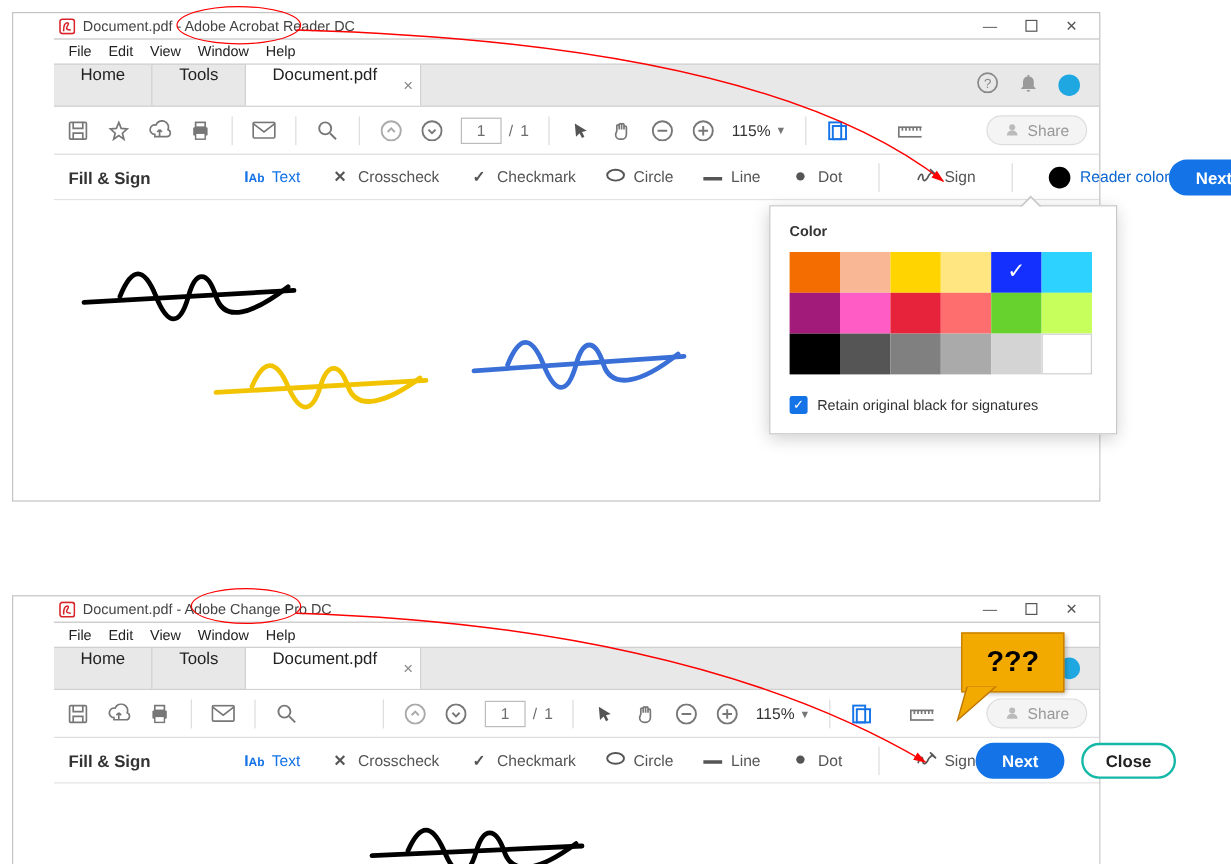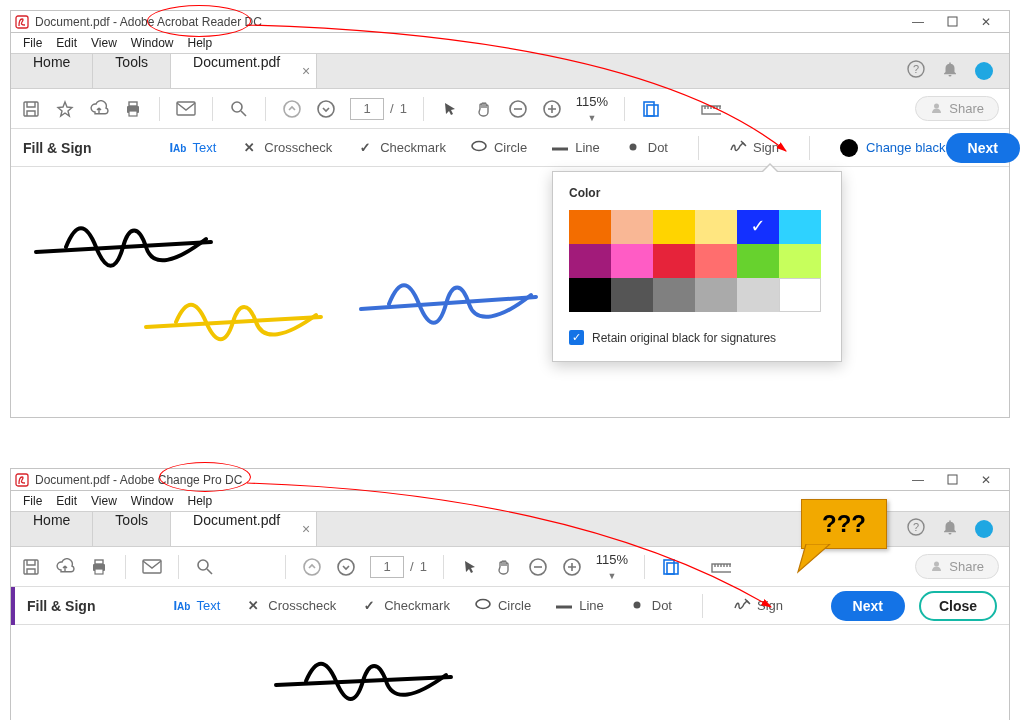--- a/index.html
+++ b/index.html
@@ -7,60 +7,60 @@
     --grey-text:#666;
     --tab-grey:#e8e8e8;
     --blue:#1473e6;
     --blue-dark:#0d66d0;
     --accent:#1a4aa8;
     --win-bg:#fff;
     --body-bg:#f0f0f0;
   }
   *{box-sizing:border-box;font-family:"Segoe UI",Arial,sans-serif;}
   body{margin:0;background:#fff;padding:10px 10px 40px 10px;font-size:12px;color:#222;}
-  .window{position:relative;background:var(--win-bg);border:1px solid var(--border);margin-bottom:50px;width:1000px;}
+  .window{position:relative;background:var(--win-bg);border:1px solid var(--border);margin-bottom:78px;width:907px;padding-left:34px;}
   .titlebar{display:flex;align-items:center;height:22px;padding:0 6px 0 4px;border-bottom:1px solid var(--border);color:#444;font-size:12px;}
   .titlebar .app-icon{width:14px;height:14px;margin-right:6px;display:flex;align-items:center;justify-content:center;}
   .titlebar .spacer{flex:1;}
   .win-btn{width:34px;height:22px;display:flex;align-items:center;justify-content:center;color:#555;}
   .menubar{display:flex;gap:2px;padding:2px 6px;font-size:12px;color:#222;height:20px;align-items:center;}
   .menubar span{padding:1px 6px;}
   .tabrow{display:flex;align-items:stretch;background:var(--tab-grey);height:36px;border-top:1px solid #d0d0d0;border-bottom:1px solid #d0d0d0;}
   .tab{padding:0 22px;display:flex;align-items:flex-start;font-size:14px;color:#222;border-right:1px solid #d0d0d0;position:relative;}
   .tab.active{background:#fff;}
   .tab .close{position:absolute;right:6px;top:50%;transform:translateY(-50%);font-size:14px;color:#888;}
   .tabrow .tab-spacer{flex:1;}
   .tabrow .tr-icons{display:flex;align-items:center;gap:16px;padding:0 16px;color:#6d6d6d;font-size:16px;}
   .avatar{width:18px;height:18px;background:#1fa7e2;border-radius:50%;}
   .toolbar{display:flex;align-items:center;padding:0 10px;height:40px;gap:10px;border-bottom:1px solid #ddd;color:#6d6d6d;}
   .tb-group{display:flex;align-items:center;gap:14px;}
   .tb-sep{width:1px;height:24px;background:#ddd;margin:0 6px;}
   .tb-icon{width:20px;height:20px;display:flex;align-items:center;justify-content:center;}
   .pg{display:flex;align-items:center;gap:6px;font-size:13px;}
   .pg .pgbox{border:1px solid #bbb;width:34px;height:22px;display:flex;align-items:center;justify-content:center;}
-  .zoom{display:flex;align-items:center;gap:4px;flex-direction:column;}
+  .zoom{display:flex;align-items:center;gap:4px;}
   .zoom .zval{font-size:13px;color:#333;}
   .share-btn{margin-left:auto;background:#f4f4f4;border:1px solid #ddd;border-radius:16px;padding:4px 14px;display:flex;align-items:flex-start;gap:6px;color:#999;font-size:13px;}
   
   .fs-bar{display:flex;align-items:center;height:38px;padding:0 12px 0 0;border-bottom:1px solid #ddd;}
   .fs-accent{width:4px;height:38px;background:#6b2ea1;}
   .fs-title{font-weight:600;color:#333;padding:0 18px 0 12px;font-size:14px;white-space:nowrap;}
   .fs-tools{display:flex;align-items:center;gap:24px;flex:0 0 auto;margin-left:60px;}
   .fs-tool{display:flex;align-items:center;gap:6px;color:#555;font-size:13px;}
   .fs-tool .ico{font-weight:bold;width:18px;text-align:center;}
   .fs-sep{width:1px;height:24px;background:#ddd;margin:0 6px;}
   .fs-right{margin-left:auto;display:flex;align-items:center;gap:14px;}
   .btn-next{background:var(--blue);color:#fff;border:none;border-radius:18px;padding:7px 22px;font-size:14px;font-weight:600;}
   .btn-close{background:#fff;color:#222;border:2px solid #14b8a6;border-radius:18px;padding:5px 18px;font-size:14px;font-weight:600;}
   .change-color{display:flex;align-items:center;gap:8px;color:var(--blue-dark);font-size:13px;}
   .cc-swatch{width:18px;height:18px;border-radius:50%;background:#000;}
   
   .canvas{position:relative;background:#fff;height:240px;}
   
-  .popover{position:absolute;left:541px;top:4px;width:290px;background:#fff;border:1px solid #c8c8c8;box-shadow:0 4px 14px rgba(0,0,0,.2);padding:14px 16px 16px 16px;z-index:5;}
+  .popover{position:absolute;left:596px;top:4px;width:290px;background:#fff;border:1px solid #c8c8c8;box-shadow:0 4px 14px rgba(0,0,0,.2);padding:14px 16px 16px 16px;z-index:5;}
   .popover::before{content:"";position:absolute;top:-9px;left:208px;width:0;height:0;border-left:9px solid transparent;border-right:9px solid transparent;border-bottom:9px solid #c8c8c8;}
   .popover::after{content:"";position:absolute;top:-7px;left:209px;width:0;height:0;border-left:8px solid transparent;border-right:8px solid transparent;border-bottom:8px solid #fff;}
   .popover h4{margin:0 0 10px 0;font-size:12px;font-weight:700;color:#333;}
   .swatches{display:grid;grid-template-columns:repeat(6,42px);grid-template-rows:repeat(3,34px);gap:0;}
   .sw{position:relative;}
   .sw.sel::after{content:"✓";position:absolute;top:50%;left:50%;transform:translate(-50%,-55%);color:#fff;font-size:18px;}
   .sw.white{border:1px solid #d0d0d0;}
   .retain{display:flex;align-items:center;gap:8px;margin-top:18px;font-size:12px;color:#333;}
   .chk{width:15px;height:15px;background:#1473e6;color:#fff;display:flex;align-items:center;justify-content:center;font-size:11px;border-radius:2px;}
   
@@ -276,21 +276,21 @@
       <div class="fs-tool">
           <span class="ico"><svg width="20" height="16" fill="none" stroke="#555" stroke-width="1.4">
               <path d="M2 12c2-6 4-6 4-2s3 3 5-2l3-3 3 3"></path>
               <path d="M12 3l4 4"></path>
             </svg></span>
           <span>Sign</span>
         </div>
       <div class="fs-sep"></div>
       <div class="change-color">
         <span class="cc-swatch"></span>
-        <span>Change black</span>
+        <span>Reader color</span>
       </div>
     </div>
     <div class="fs-right">
       <button class="btn-next">Next</button>
 
     </div>
   </div>
 
   <div class="canvas">
     <svg width="550" height="230" style="position:absolute;left:0;top:0;">

